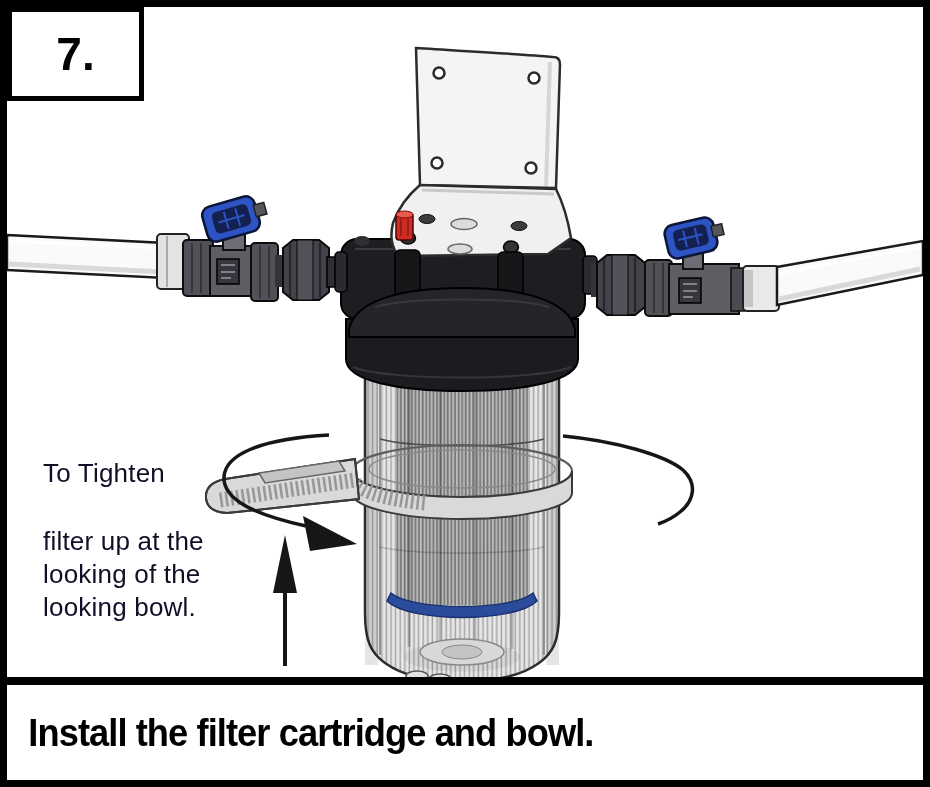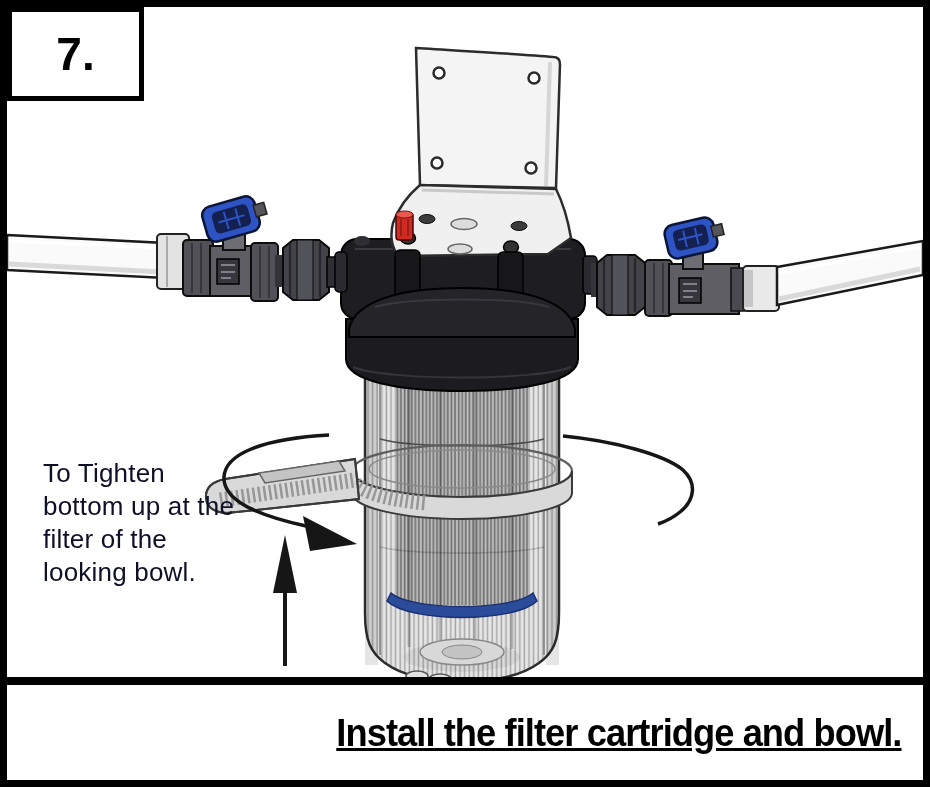--- a/index.html
+++ b/index.html
@@ -13,25 +13,25 @@
     border:5px solid #000;background:#fff;
     display:flex;align-items:center;justify-content:center;
     font-size:46px;font-weight:bold;color:#000;z-index:5;
     font-family:"Liberation Sans",sans-serif;
   }
   .illustration{position:absolute;left:0;top:0;width:916px;height:773px;z-index:1;}
   .callout{
     position:absolute;left:36px;top:450px;z-index:4;color:#0f0f28;
     font-size:26px;line-height:33px;letter-spacing:0.2px;
   }
-  .callout .heading{}
+  .callout .heading{margin-bottom:35px;}
   .caption-band{
     position:absolute;left:0;right:0;bottom:0;height:95px;
     border-top:8px solid #000;background:#fff;z-index:6;
-    display:flex;align-items:center;justify-content:flex-end;text-decoration:underline;
+    display:flex;align-items:center;justify-content:flex-start;
   }
   .caption-band .caption-text{
     font-weight:bold;font-size:39px;color:#000;letter-spacing:-1px;
     transform:scaleX(0.93);white-space:nowrap;
     font-family:"Liberation Sans",sans-serif;
   }
 </style>
 </head>
 <body>
 
@@ -212,22 +212,22 @@
       <path d="M 556,429 C 608,434 658,448 676,463 C 690,476 688,493 673,505 C 667,510 660,514 651,517" fill="none" stroke="#161616" stroke-width="3.5"></path>
     </g>
     <g>
       <line x1="278" y1="659" x2="278" y2="577" stroke="#161616" stroke-width="4"></line>
       <polygon points="266,586 290,586 278,528" fill="#161616"></polygon>
     </g>
   </svg>
 
   <div class="callout">
     <div class="heading">To Tighten</div>
-    <div>bottom up at the</div>
-    <div>filter of the</div>
+    <div>filter up at the</div>
+    <div>looking of the</div>
     <div>looking bowl.</div>
   </div>
 
   <div class="caption-band">
     <span class="caption-text">Install the filter cartridge and bowl.</span>
   </div>
 
 </div>
 
 </body></html>

